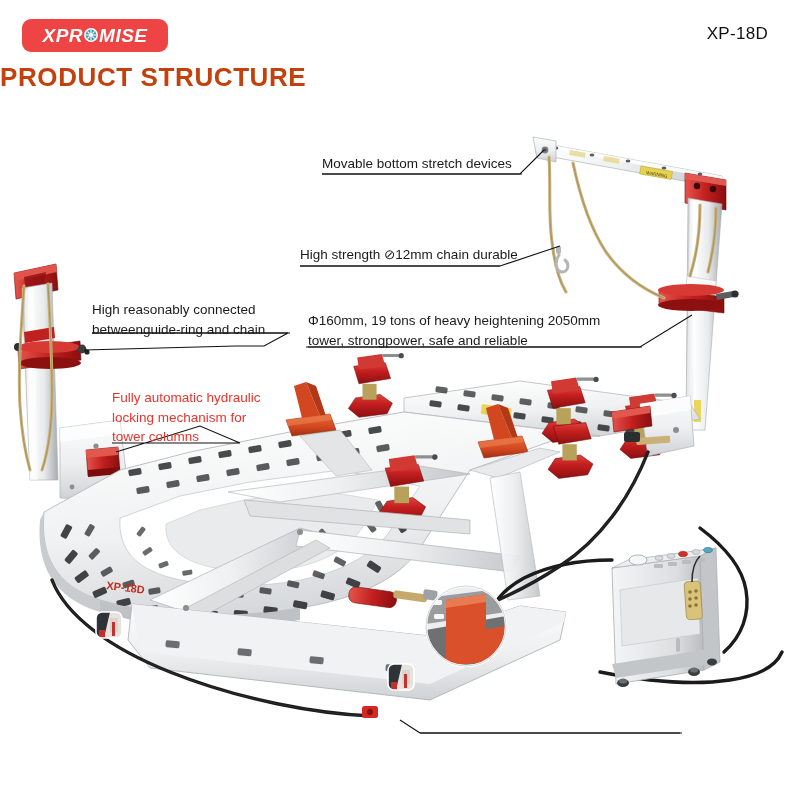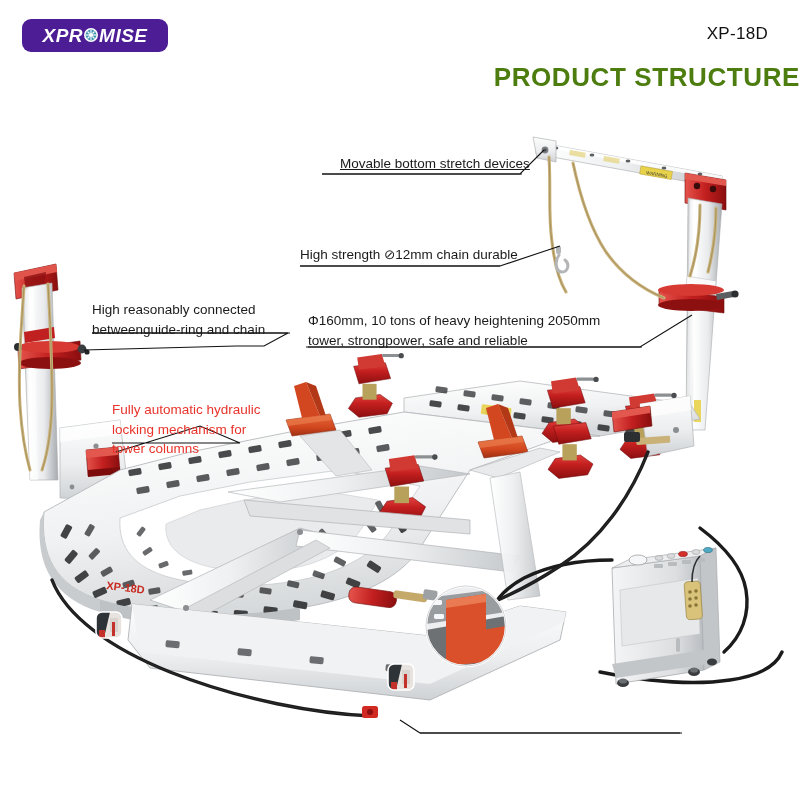--- a/index.html
+++ b/index.html
@@ -19,21 +19,21 @@
   }
 
   
   #logo-badge {
     position: absolute;
     left: 22px;
     top: 19px;
     width: 146px;
     height: 33px;
     border-radius: 9px;
-    background: #4c1d95;
+    background: #ef4444;
     display: flex;
     align-items: center;
     justify-content: center;
   }
   #logo-text {
     font-size: 19px;
     font-weight: bold;
     font-style: italic;
     color: #ffffff;
     letter-spacing: 0.5px;
@@ -54,41 +54,40 @@
     font-size: 17px;
     color: #111111;
     letter-spacing: 0.3px;
   }
 
   #page-title {
     position: absolute;
     left: 0;
     right: 0;
     top: 62px;
-    text-align: right;
+    text-align: left;
     font-size: 26px;
     font-weight: bold;
-    color: #4d7c0f;
+    color: #c2410c;
     letter-spacing: 0.6px;
   }
 
   
   .callout {
     position: absolute;
     font-size: 13.5px;
     color: #1a1a1a;
     line-height: 1.45;
     white-space: pre-line;
   }
   .callout.red {
     color: #e8342b;
-    margin-top: 12px;
-  }
-
-  #cal-movable   { left: 340px; top: 154px; text-decoration: underline; }
+  }
+
+  #cal-movable   { left: 322px; top: 154px; }
   #cal-chain     { left: 300px; top: 245px; }
   #cal-guidering { left: 92px;  top: 300px; }
   #cal-tower     { left: 308px; top: 311px; }
   #cal-hydraulic { left: 112px; top: 388px; }
   #cal-oil       { left: 420px; top: 712px; }
 
   #artwork {
     position: absolute;
     left: 0;
     top: 0;
@@ -686,21 +685,21 @@
   <div id="model-code">XP-18D</div>
   <div id="page-title">PRODUCT STRUCTURE</div>
 
   <div class="callout" id="cal-movable">Movable bottom stretch devices</div>
 
   <div class="callout" id="cal-chain">High strength ⊘12mm chain durable</div>
 
   <div class="callout" id="cal-guidering">High reasonably connected
 betweenguide-ring and chain</div>
 
-  <div class="callout" id="cal-tower">Φ160mm, 10 tons of heavy heightening 2050mm
+  <div class="callout" id="cal-tower">Φ160mm, 19 tons of heavy heightening 2050mm
 tower, strongpower, safe and reliable</div>
 
   <div class="callout red" id="cal-hydraulic">Fully automatic hydraulic
 locking mechanism for
 tower columns</div>
 
 
 </div>
 
 </body></html>

